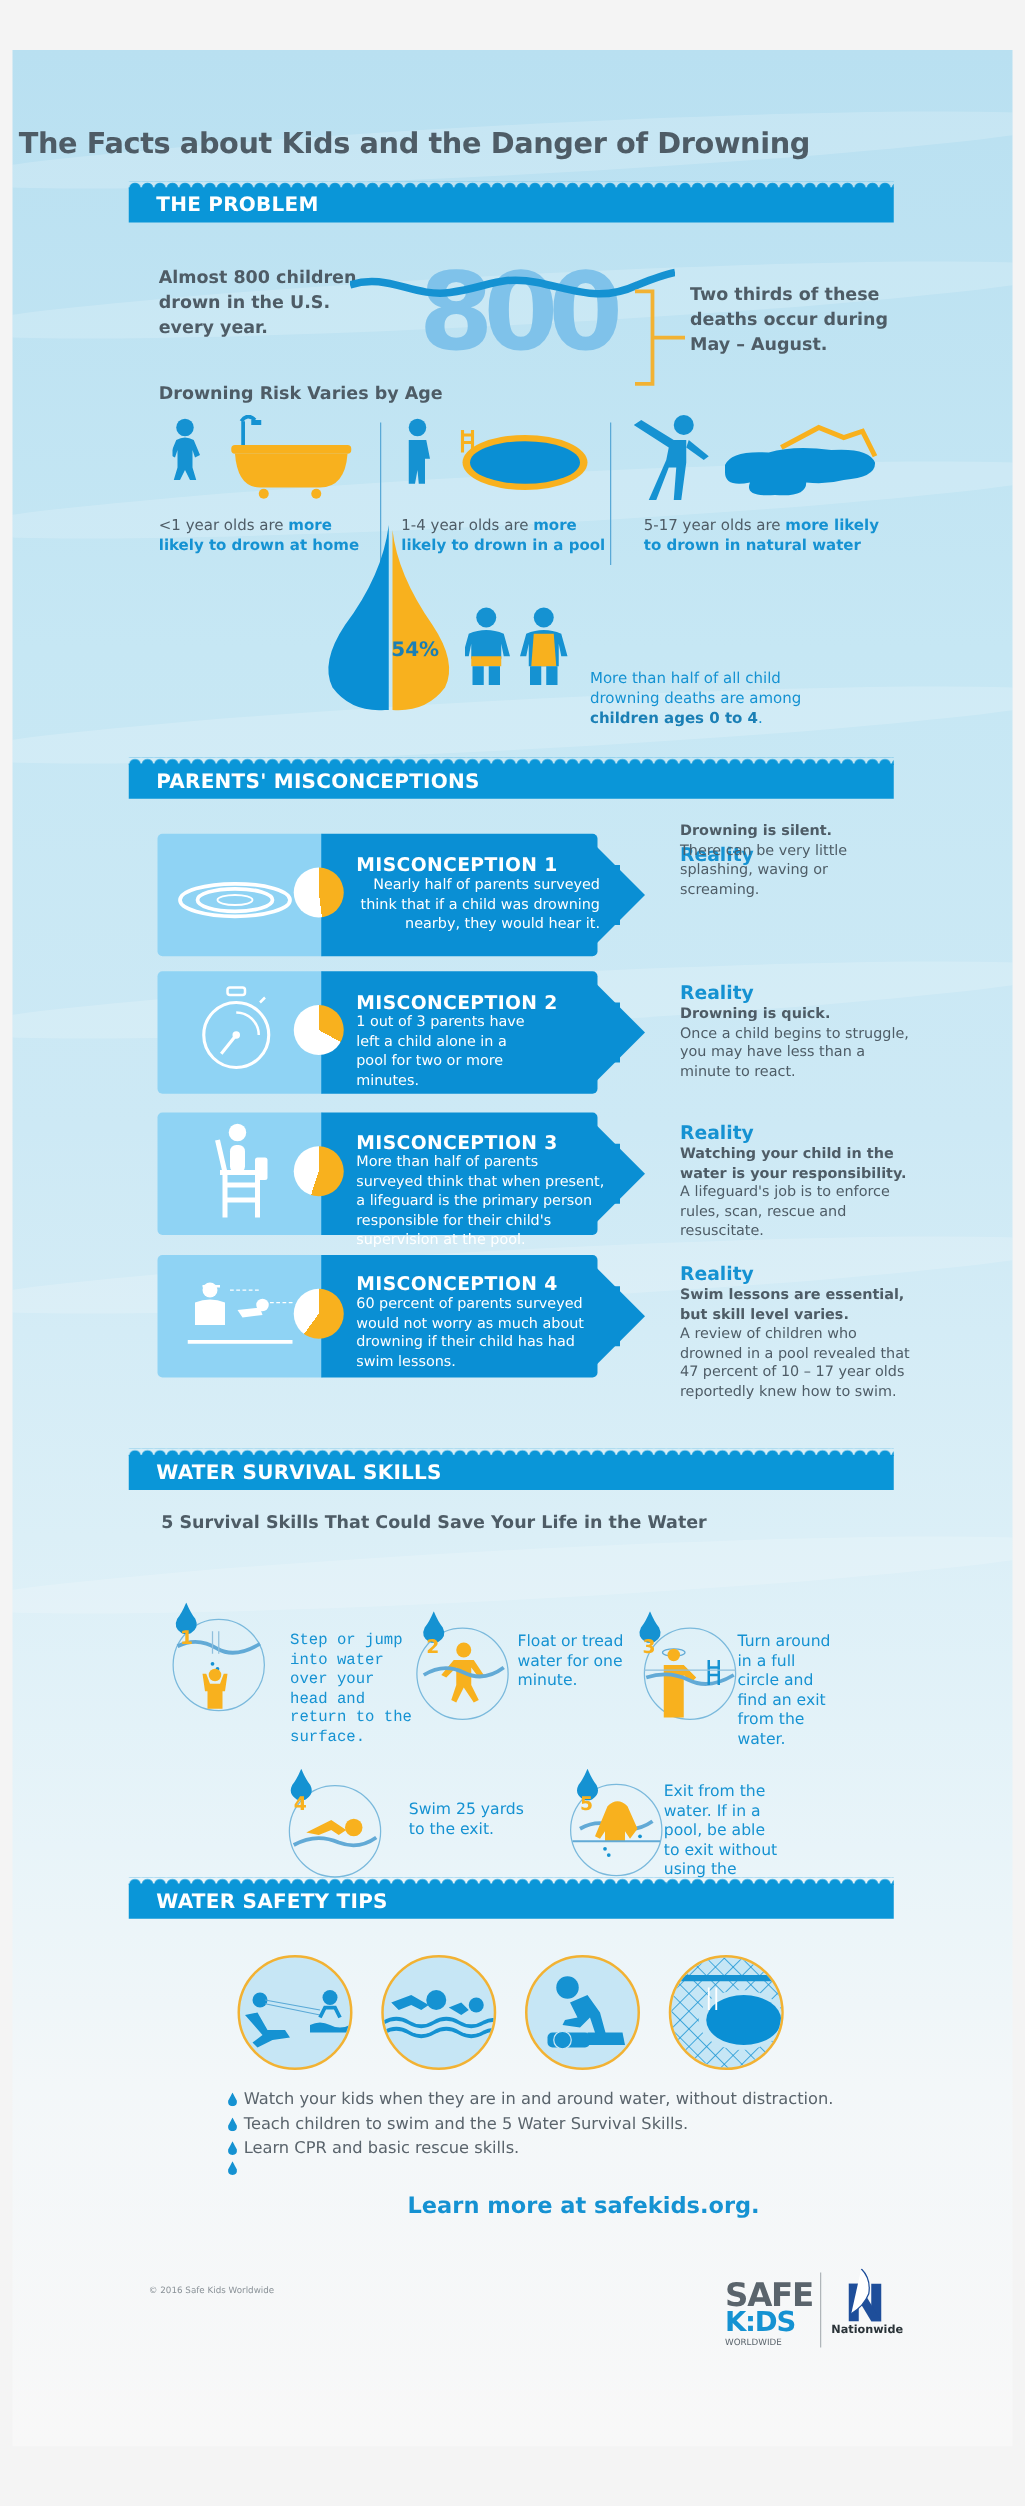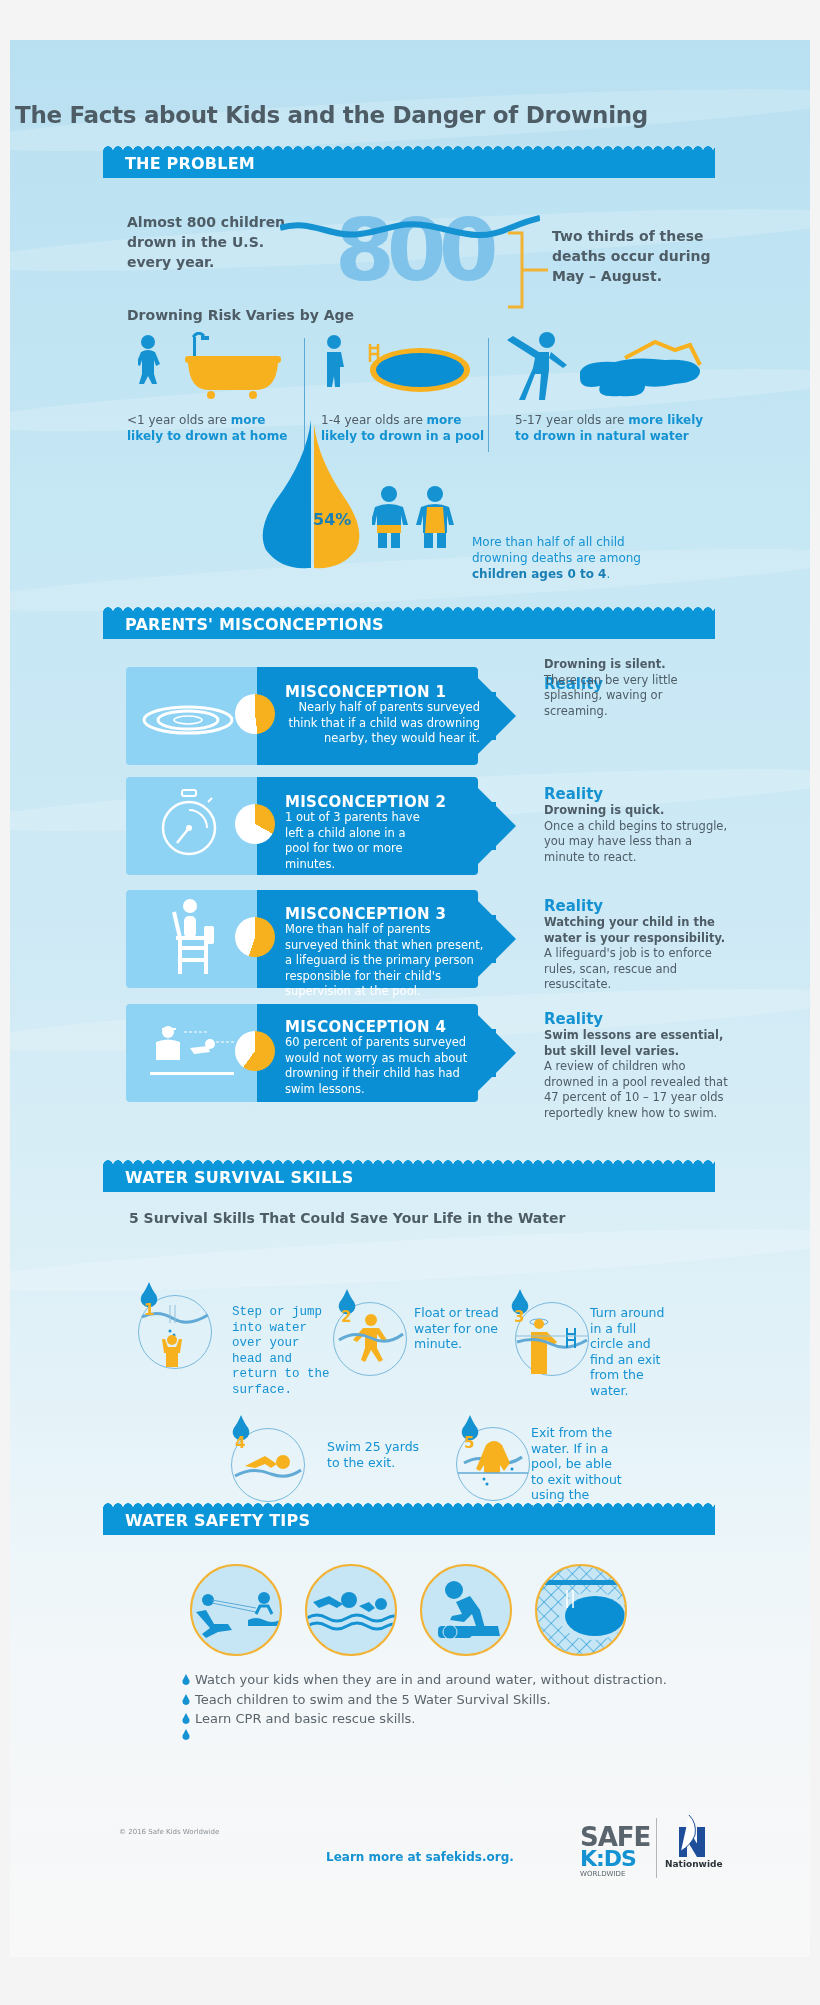--- a/index.html
+++ b/index.html
@@ -400,21 +400,21 @@
       <span>Learn CPR and basic rescue skills.</span>
     </div>
     <div class="tip-item">
       <svg class="tip-drop" viewBox="0 0 8 11">
           <path d="M4,0 Q2,4 0.5,6.5 Q0,10.5 4,11 Q8,10.5 7.5,6.5 Q6,4 4,0 Z" fill="#1592d2"></path>
         </svg>
     </div>
   </div>
 
   <div class="abs" style="left:109px; top:1788px; font-size:7px; color:#8a9298;">© 2016  Safe Kids Worldwide</div>
-  <div class="abs b" style="left:316px; top:1810px; font-size:12px; color:#1592d2;">Learn more at safekids.org.</div>
+  <div class="abs b" style="left:316px; top:1714px; font-size:18px; color:#1592d2;">Learn more at safekids.org.</div>
 
   <div class="abs" style="left:570px; top:1776px; width:80px;">
     <div class="b" style="font-size:26px; line-height:22px; color:#5a646c; letter-spacing:-1px;margin-top:10px;">SAFE</div>
     <div class="b" style="font-size:22px; line-height:22px; color:#1592d2; letter-spacing:-1px;">K:DS</div>
     <div style="font-size:7px; color:#5a646c;">WORLDWIDE</div>
   </div>
   <div class="abs" style="left:646px; top:1778px; width:1px; height:60px; background:#b0b6ba;"></div>
   <div class="abs" style="left:655px; top:1775px; width:60px;">
     <svg width="30" height="44" style="margin-left:12px;">
       <rect x="2" y="12" width="8" height="30" fill="#1e4e9a"></rect>

